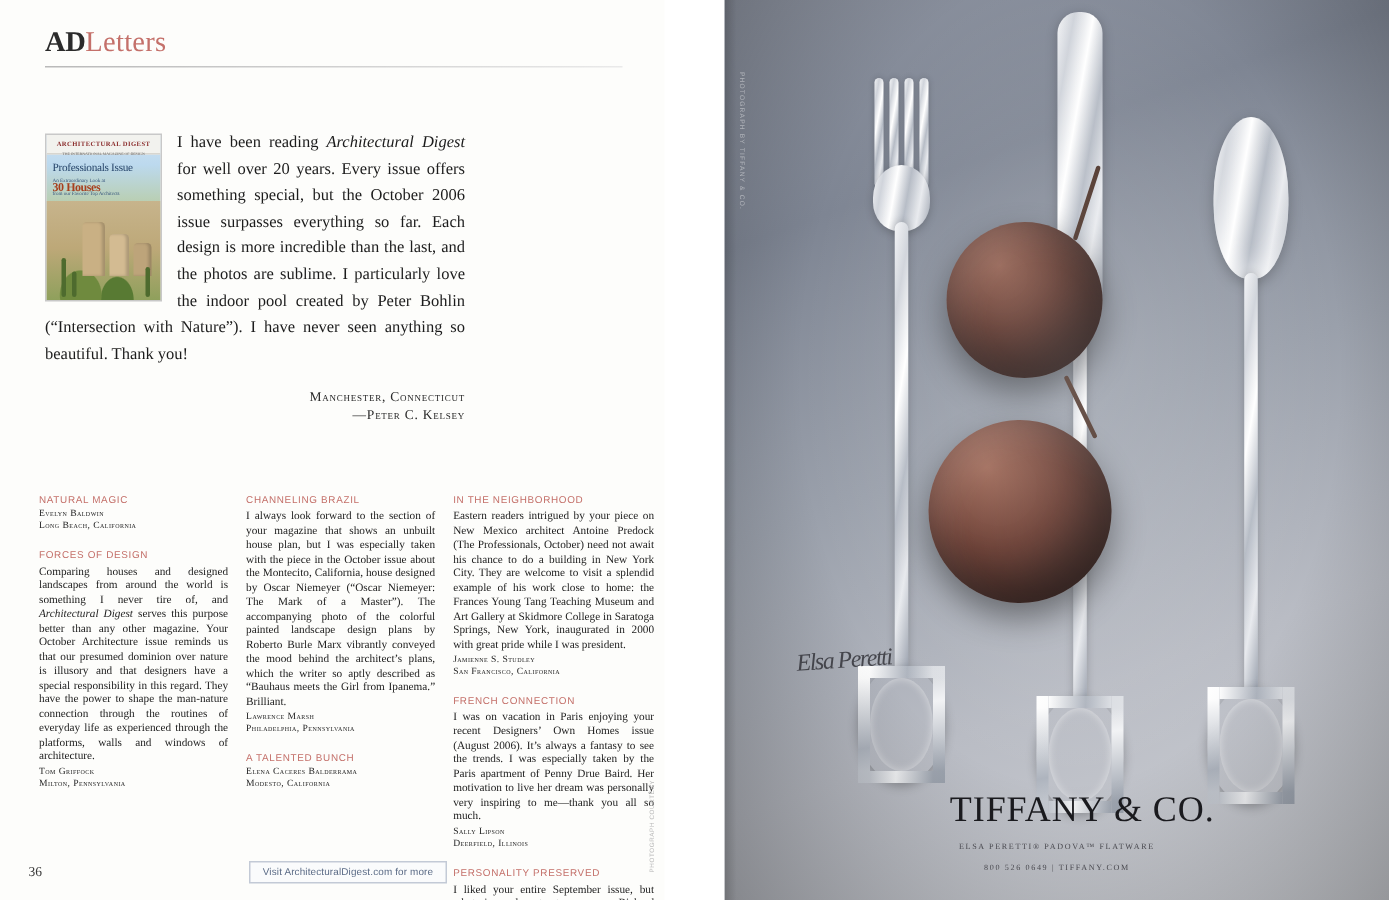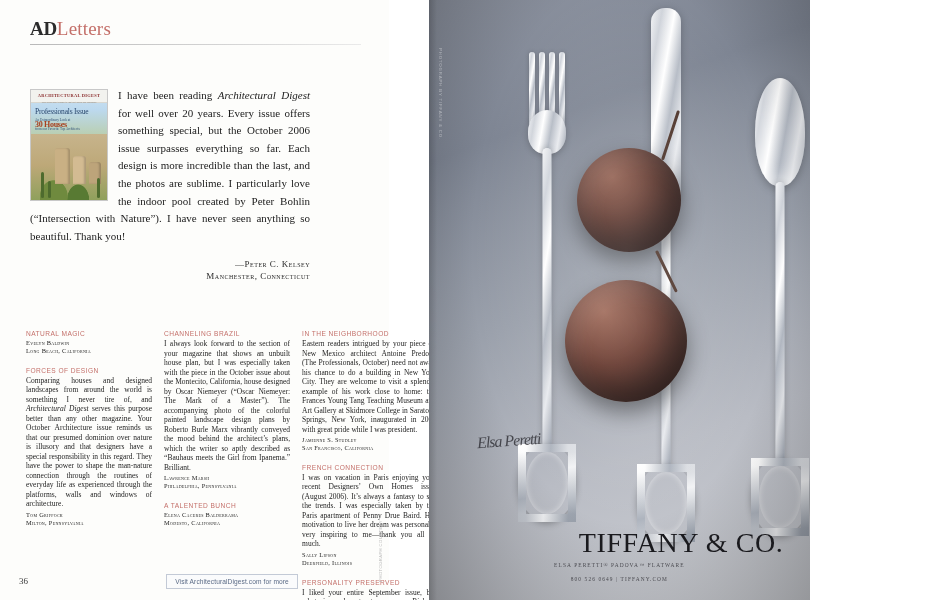--- a/index.html
+++ b/index.html
@@ -2,21 +2,21 @@
 <html><head>
 <meta charset="utf-8">
 <style>
   html,body{margin:0;padding:0;}
   body{
     width:926px;height:600px;overflow:hidden;
     background:#ffffff;
     font-family:"Liberation Serif",serif;
     -webkit-font-smoothing:antialiased;
   }
-  .spread{display:flex;width:810px;height:600px;gap:40px;}
+  .spread{display:flex;width:926px;height:600px;gap:40px;}
 
   
   .page-left{
     position:relative;
     width:462px;height:600px;
     background:#fdfdfb;
     box-sizing:border-box;
     padding:18px 26px 0 26px;
   }
   .masthead{
@@ -198,21 +198,21 @@
 
   .signature{
     position:absolute;left:48px;top:432px;
     font-family:"Liberation Serif",serif;font-style:italic;
     font-size:16px;color:#2d2d33;opacity:.8;
     transform:rotate(-4deg);letter-spacing:-1px;
   }
   .tiffany{
     position:absolute;left:150px;top:527px;
     font-family:"Liberation Serif",serif;
-    font-size:28px;letter-spacing:.6px;color:#1a1a1e;
+    font-size:24px;letter-spacing:.6px;color:#1a1a1e;
     white-space:nowrap;
     text-align:center;
   }
   .ad-line1{
     position:absolute;left:0;right:0;top:562px;text-align:center;
     font-family:"Liberation Serif",serif;
     font-size:5.4px;letter-spacing:1.1px;color:#4a4a50;
   }
   .ad-line2{
     position:absolute;left:0;right:0;top:576px;text-align:center;
@@ -252,22 +252,22 @@
           <div class="tower t2"></div>
           <div class="tower t3"></div>
           <div class="cactus c1"></div>
           <div class="cactus c2"></div>
           <div class="cactus c3"></div>
         </div>
       </div>
       <div class="lead-text">I have been reading <i>Architectural Digest</i> for well over 20 years. Every issue offers something special, but the October 2006 issue surpasses everything so far. Each design is more incredible than the last, and the photos are sublime. I particularly love the indoor pool created by Peter Bohlin (“Intersection with Nature”). I have never seen anything so beautiful. Thank you!</div>
       <div style="clear:both"></div>
       <div class="signoff">
+        <div>Manchester, Connecticut</div>
         <div>—Peter C. Kelsey</div>
-        <div>Manchester, Connecticut</div>
       </div>
     </div>
 
     <div class="cols">
       <div class="col c1">
           <div class="sec">
             <div class="sec-head">NATURAL MAGIC</div>
             <div class="sig">
               <div>Evelyn Baldwin</div>
               <div>Long Beach, California</div>

